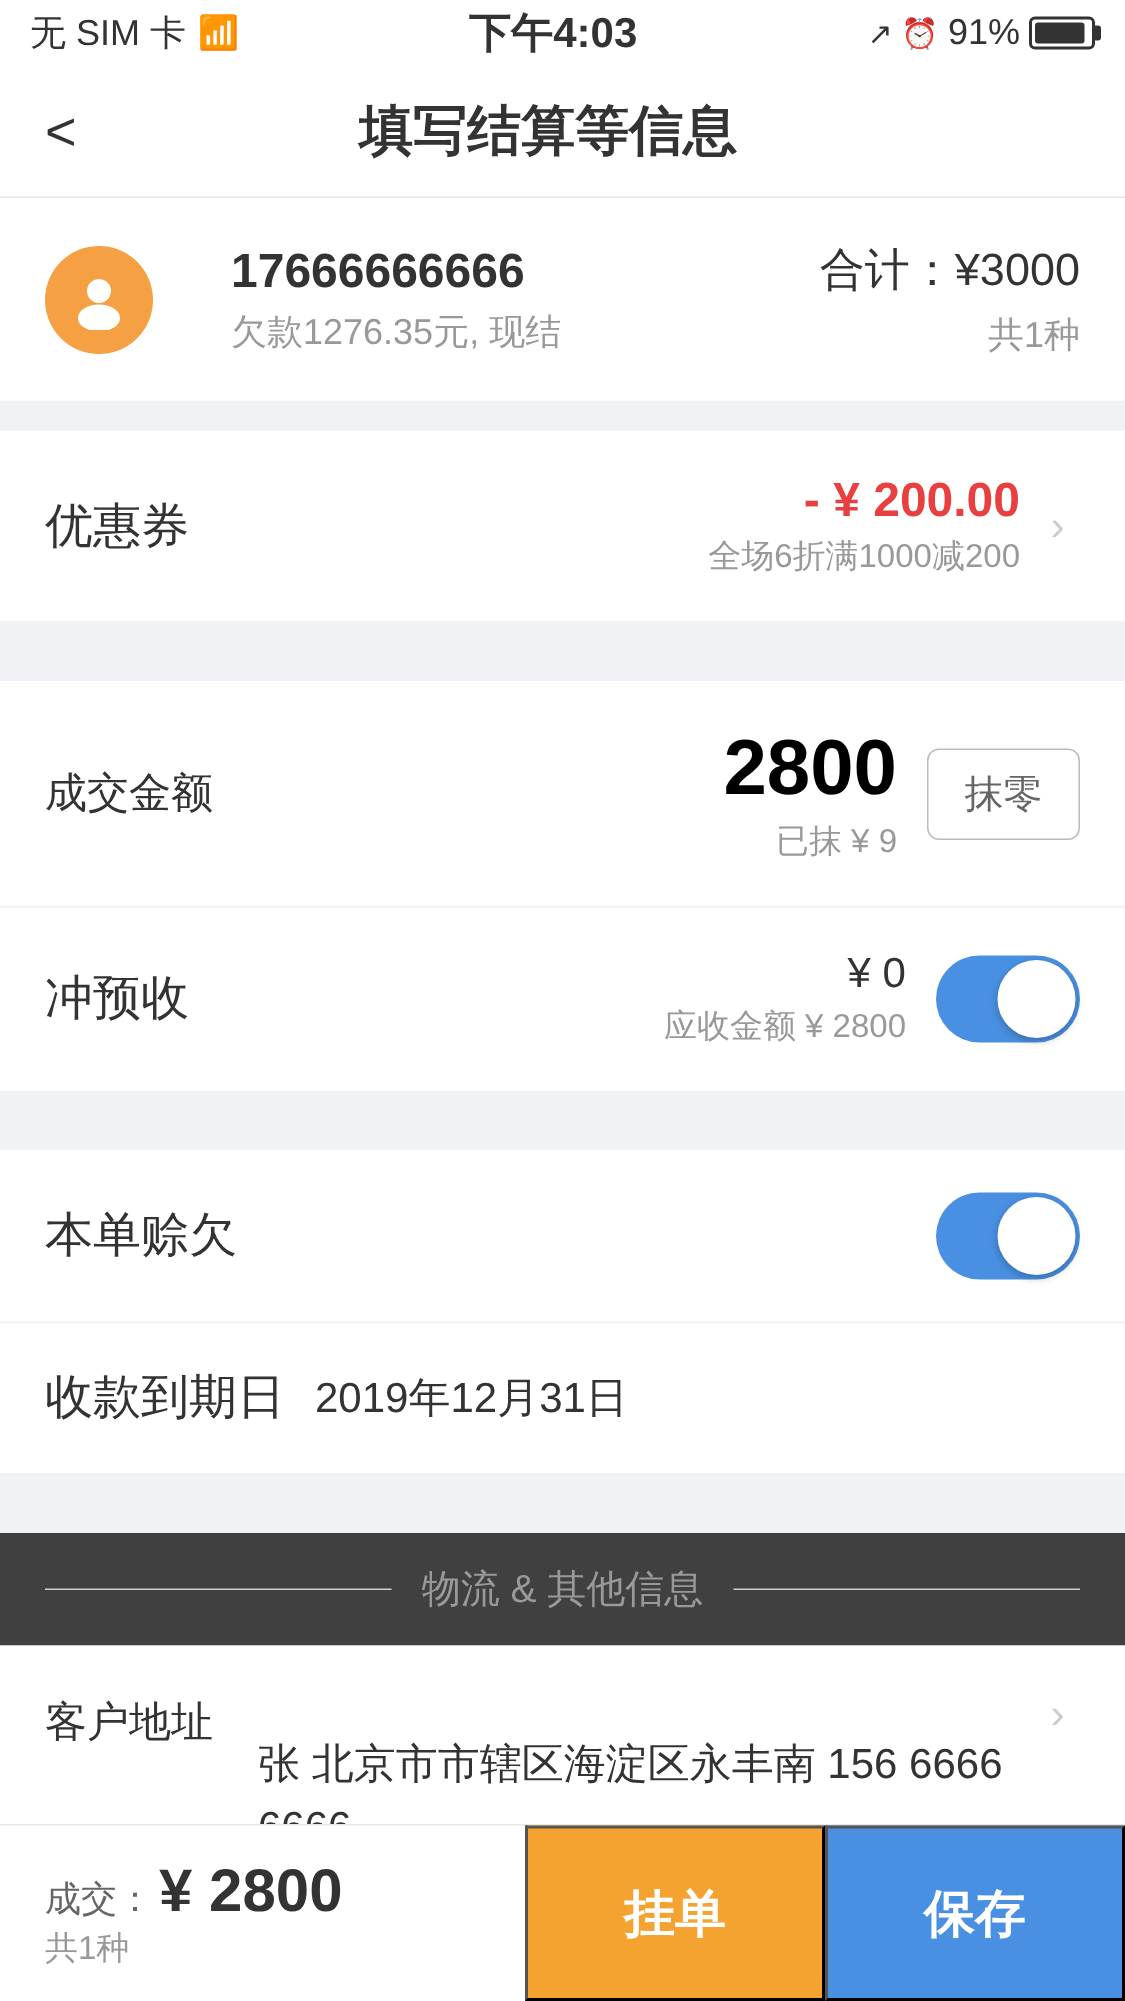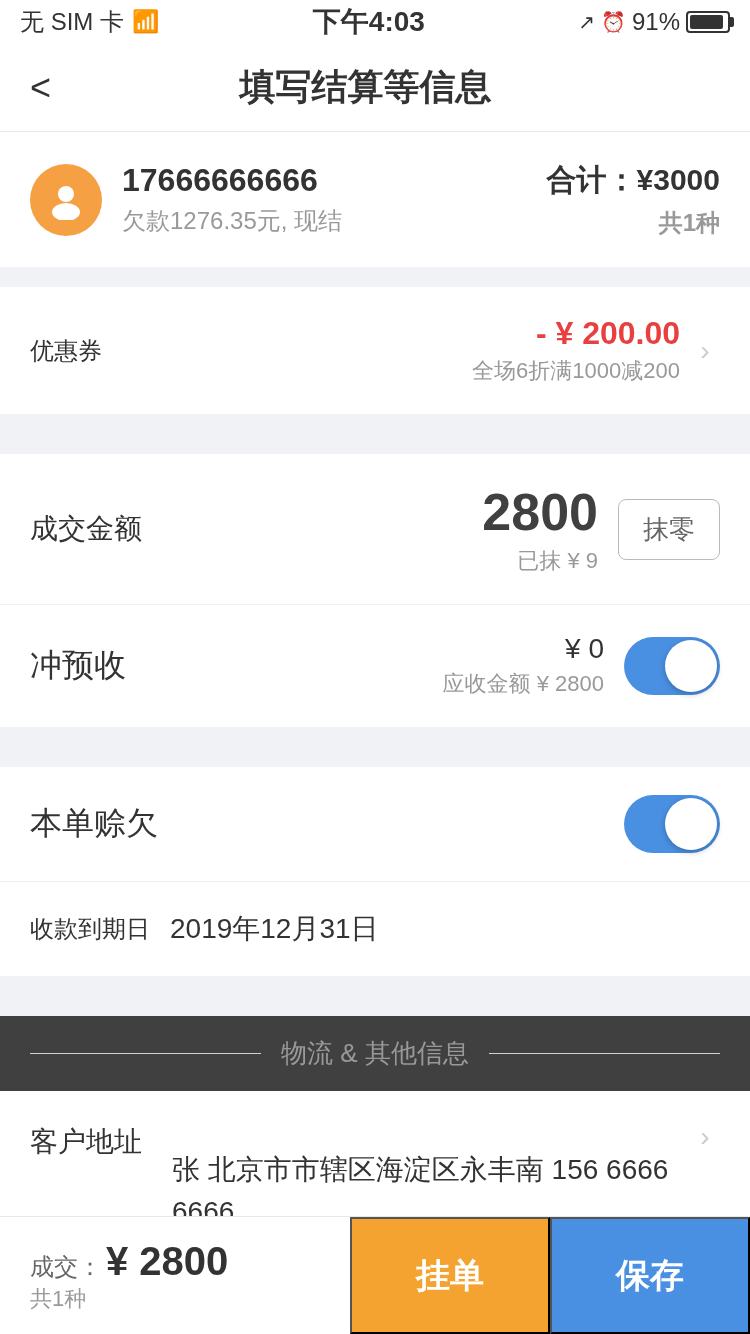--- a/index.html
+++ b/index.html
@@ -62,42 +62,43 @@
       background: #fff;
       margin-bottom: 20px;
     }
 
     
     .customer-row {
       display: flex;
       align-items: center;
       padding: 28px 30px;
       background: #fff;
+      gap: 32px;
     }
     .avatar {
       width: 72px; height: 72px; border-radius: 50%; background: #f5a042;
       display: flex; align-items: center; justify-content: center;
       font-size: 36px; color: #fff; margin-right: 20px; flex-shrink: 0;
     }
     .customer-info { flex: 1; }
     .customer-phone { font-size: 32px; font-weight: 600; color: #333; }
     .customer-debt { font-size: 24px; color: #999; margin-top: 6px; }
-    .customer-total { text-align: right; font-weight: bold; }
+    .customer-total { text-align: right; }
     .total-amount { font-size: 30px; color: #333; }
     .total-count { font-size: 24px; color: #999; margin-top: 6px; }
 
     
     .row-item {
       display: flex;
       align-items: center;
       padding: 28px 30px;
       background: #fff;
       border-top: 1px solid #f0f0f0;
     }
-    .row-label { font-size: 24px; color: #333; flex-shrink: 0; }
+    .row-label { font-size: 32px; color: #333; flex-shrink: 0; }
     .row-value { flex: 1; text-align: right; font-size: 28px; color: #333; }
     .row-value-red { color: #e84040; font-size: 32px; font-weight: 600; }
     .row-sub { font-size: 22px; color: #999; margin-top: 4px; }
     .row-sub-right { text-align: right; }
     .row-chevron {
       width: 30px; text-align: center; color: #ccc; font-size: 28px; margin-left: 10px;
     }
 
     
     .section-divider {
@@ -107,21 +108,21 @@
 
     
     .deal-row {
       display: flex;
       align-items: center;
       padding: 28px 30px;
       background: #fff;
     }
     .deal-label { font-size: 28px; color: #333; }
     .deal-value-area { flex: 1; text-align: right; margin-right: 20px; }
-    .deal-amount { font-size: 52px; font-weight: 700; color: #404040; }
+    .deal-amount { font-size: 52px; font-weight: 700; color: #000000; }
     .deal-sub { font-size: 22px; color: #999; margin-top: 4px; }
     .round-btn {
       border: 1.5px solid #bbb; border-radius: 8px; padding: 12px 24px;
       font-size: 26px; color: #666; background: #fff; cursor: pointer;
       white-space: nowrap; flex-shrink: 0;
     }
 
     
     .toggle-row {
       display: flex;

